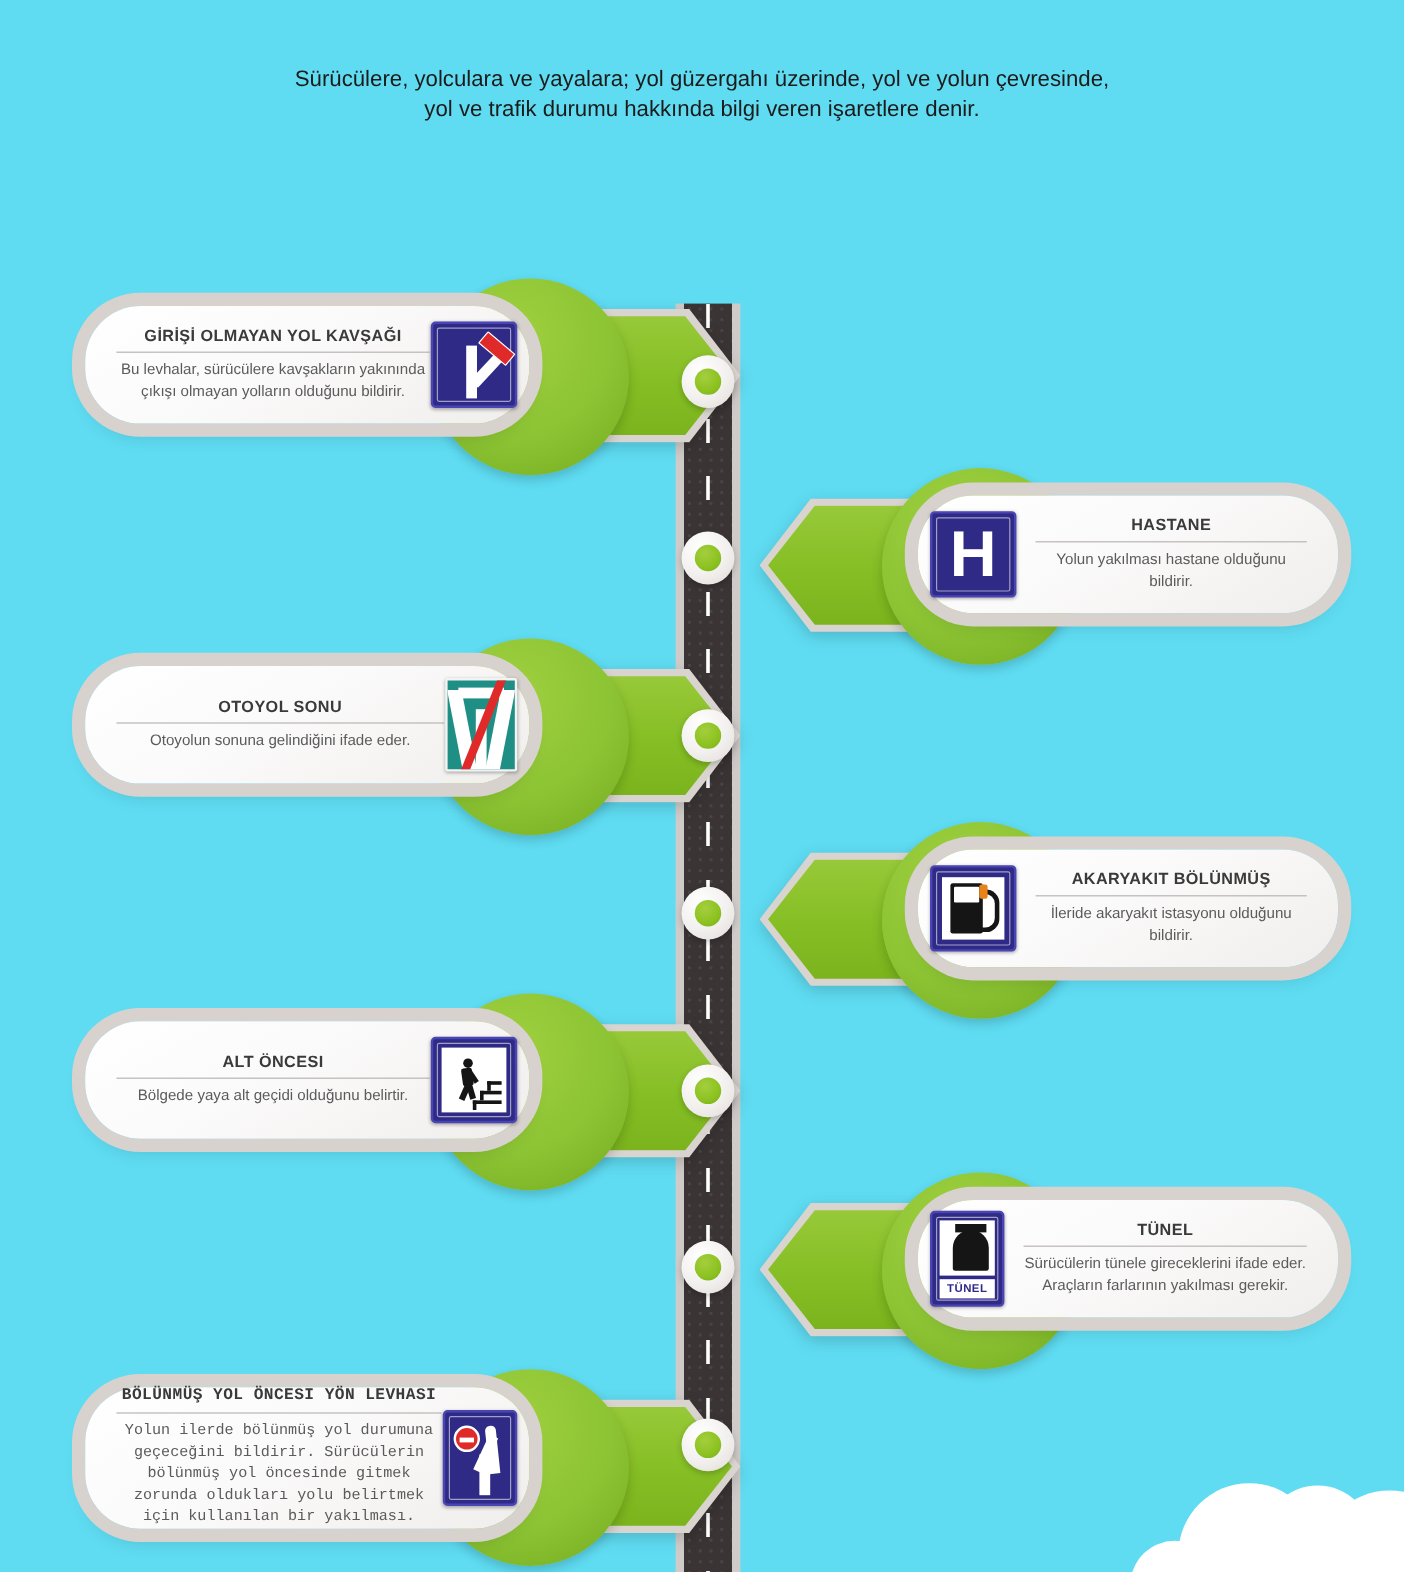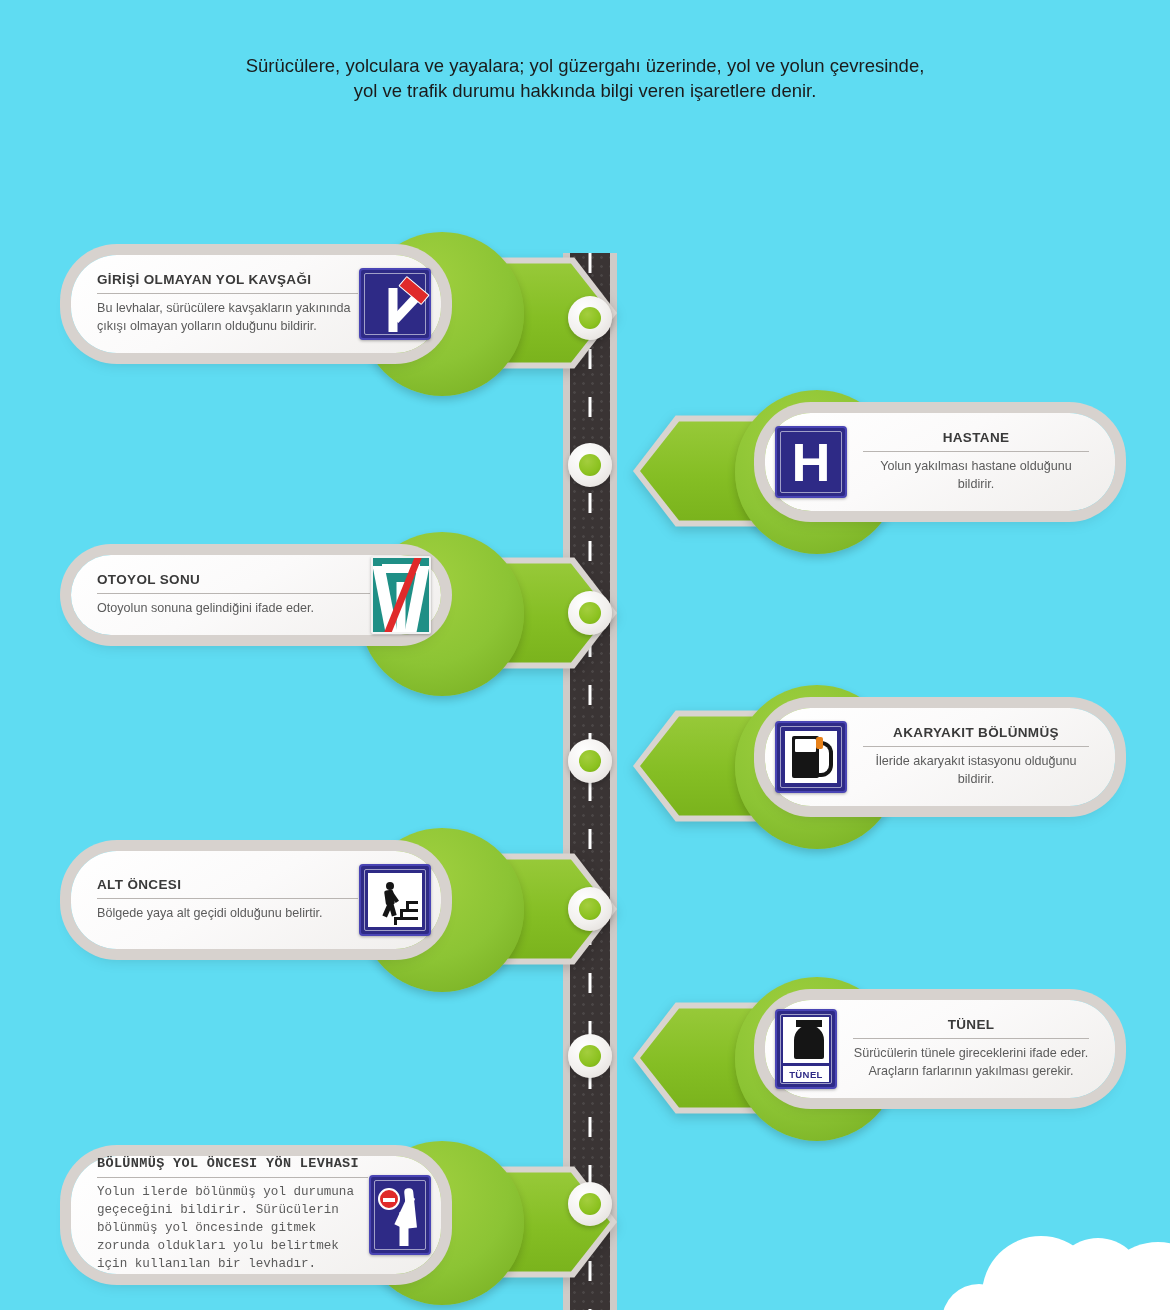--- a/index.html
+++ b/index.html
@@ -107,21 +107,21 @@
     background:linear-gradient(150deg,#ffffff 0%,#fbfafa 45%,#f0eeec 100%);
     border-radius:46px;
     box-shadow:0 0 0 11px #d7d2ce, 0 9px 16px rgba(0,0,0,.17);
     display:flex;align-items:center;
     box-sizing:border-box;
   }
   .card.lft{padding:0 10px 0 26px;}   
   .card.rgt{padding:0 26px 0 10px;}   
 
   .txt{flex:1;min-width:0;}
-  .card.lft .txt{text-align:left;padding-right:1px;}
+  .card.lft .txt{text-align:center;padding-right:1px;}
   .card.rgt .txt{text-align:center;padding-left:16px;}
 
   .cap{
     font-size:13.5px;font-weight:bold;color:#3a3a3a;letter-spacing:.35px;
     line-height:1.2;white-space:nowrap;
   }
   .rule{height:1px;background:#b9b5b2;margin:5px 0 6px;}
   .desc{font-size:12.6px;line-height:1.42;color:#5b5b5b;}
 
   
@@ -279,21 +279,21 @@
       </div>
     </div>
   </div>
 
   <div class="group" style="left:60px;top:532px;">
     <div class="arrow right" style="left:400px;top:22px;">
       <div class="halo"></div>
         <div class="shp"></div>
     </div>
     <div class="ring" style="left:300px;top:0px;"></div>
-    <div class="card lft" style="left:11px;top:23px;width:370px;height:80px;">
+    <div class="card lft" style="left:11px;top:23px;width:370px;height:98px;">
       <div class="txt">
         <div class="cap">OTOYOL SONU</div>
         <div class="rule"></div>
         <div class="desc">Otoyolun sonuna gelindiğini ifade eder.</div>
       </div>
       <div class="signwrap">
         <div class="oto">
           <div class="lane-l"></div>
             <div class="lane-r"></div>
             <div class="mid"></div>
@@ -391,21 +391,21 @@
   <div class="group" style="left:60px;top:1133px;">
     <div class="arrow right" style="left:400px;top:30px;">
       <div class="halo"></div>
         <div class="shp"></div>
     </div>
     <div class="ring" style="left:300px;top:8px;"></div>
     <div class="card lft" style="left:11px;top:23px;width:370px;height:118px;font-family:Liberation Mono, monospace;">
       <div class="txt">
         <div class="cap">BÖLÜNMÜŞ YOL ÖNCESI YÖN LEVHASI</div>
         <div class="rule"></div>
-        <div class="desc">Yolun ilerde bölünmüş yol durumuna geçeceğini bildirir. Sürücülerin bölünmüş yol öncesinde gitmek zorunda oldukları yolu belirtmek için kullanılan bir levhadır.</div>
+        <div class="desc">Yolun ilerde bölünmüş yol durumuna geçeceğini bildirir. Sürücülerin bölünmüş yol öncesinde gitmek zorunda oldukları yolu belirtmek için kullanılan bir yakılması.</div>
       </div>
       <div class="signwrap">
         <div class="sign vt">
           <div class="inset"></div>
           <div class="by-stem"></div>
             <div class="by-l"></div>
             <div class="by-r"></div>
           <div class="by-no"></div>
         </div>
       </div>

